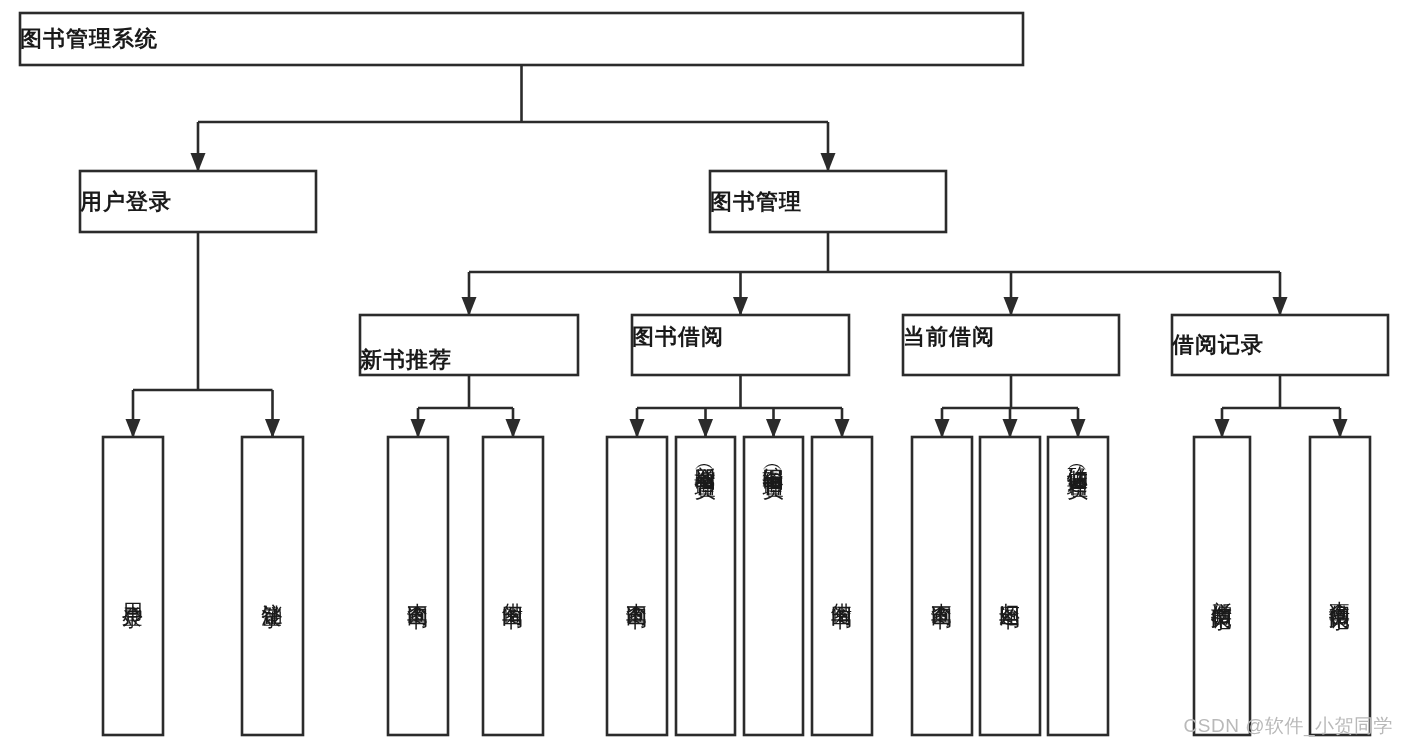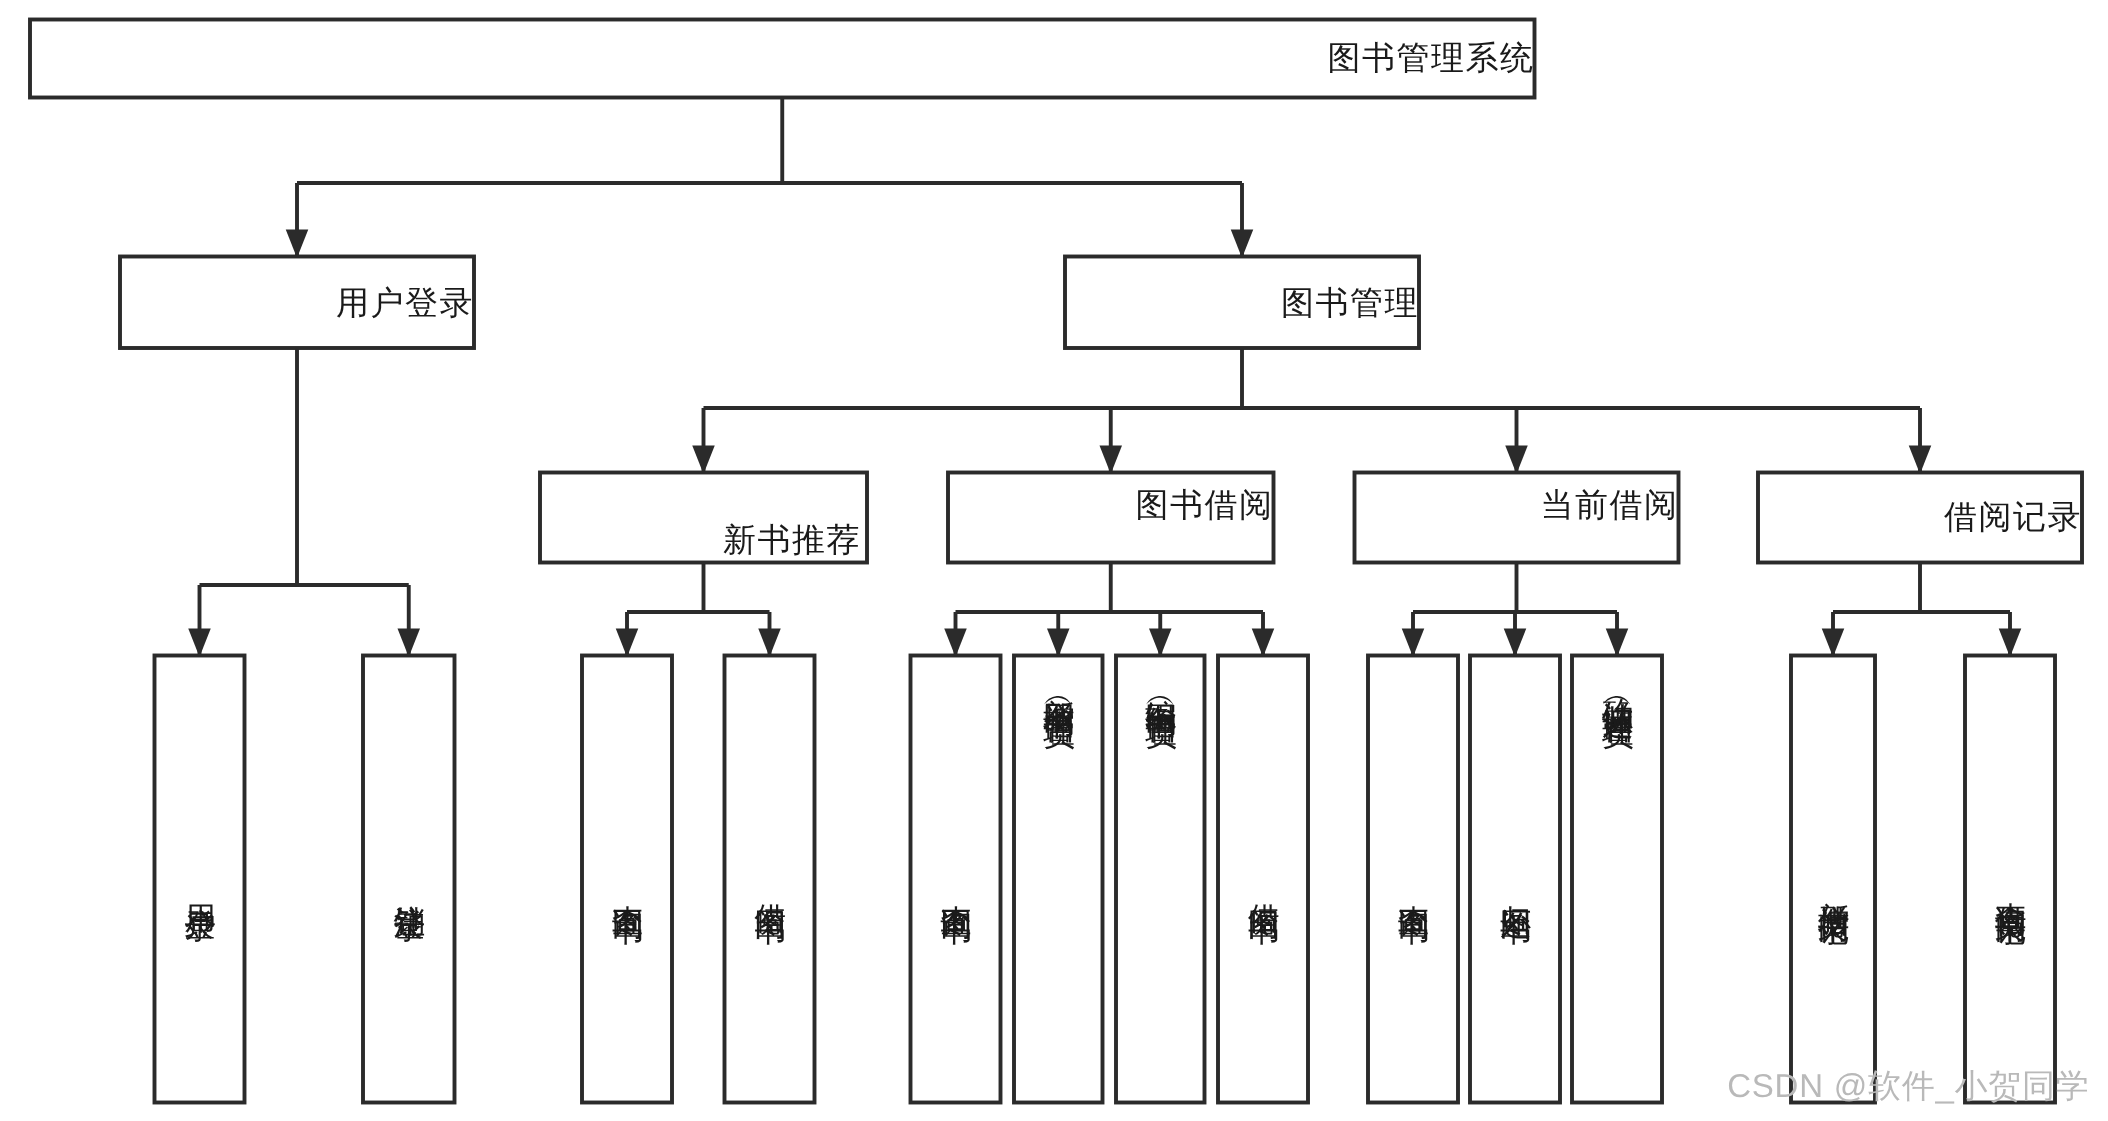--- a/index.html
+++ b/index.html
@@ -56,36 +56,37 @@
     font-size: 21px;
     line-height: 1;
     color: #1a1a1a;
     letter-spacing: 2px;
     white-space: nowrap;
   }
   .hlabel-wrap {
     position: absolute;
     display: flex;
     align-items: center;
-    justify-content: flex-end;
+    justify-content: flex-start;
     pointer-events: none;
+    font-weight: bold;
   }
   .hlabel-text {
     font-family: "Liberation Sans", "DejaVu Sans", sans-serif;
     font-size: 22px;
     color: #1a1a1a;
     white-space: nowrap;
     letter-spacing: 1px;
   }
   #watermark {
     position: absolute;
     right: 12px;
     bottom: 8px;
     font-family: "Liberation Sans", "DejaVu Sans", sans-serif;
-    font-size: 22px;
+    font-size: 19px;
     color: #b9b9b9;
     white-space: nowrap;
     letter-spacing: 0.5px;
   }
 </style>
 </head>
 <body>
 
 <div id="diagram-root">
   <svg id="flowchart" viewBox="0 0 1405 747">

